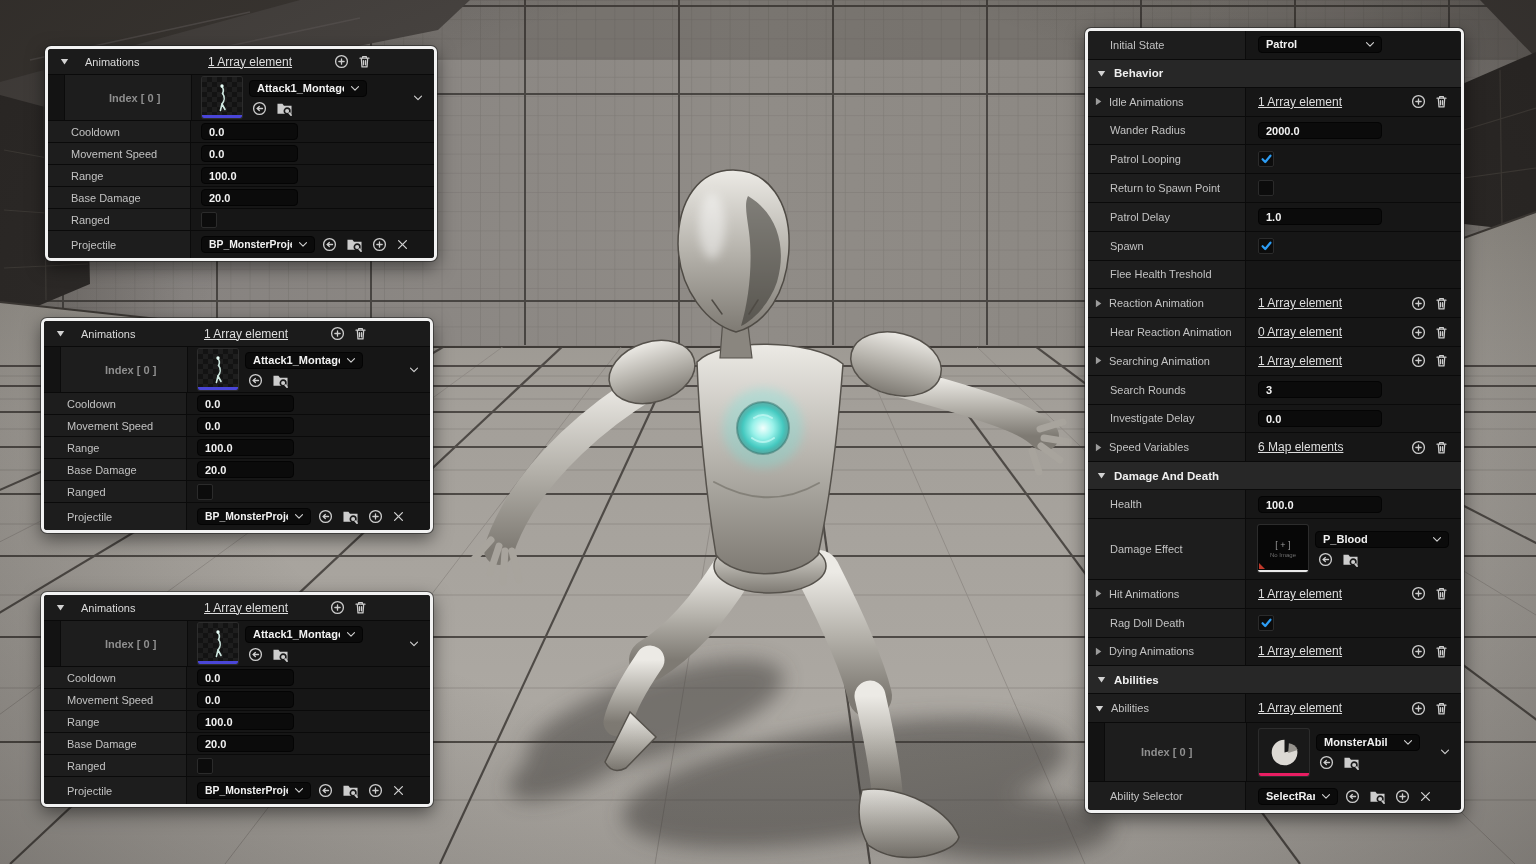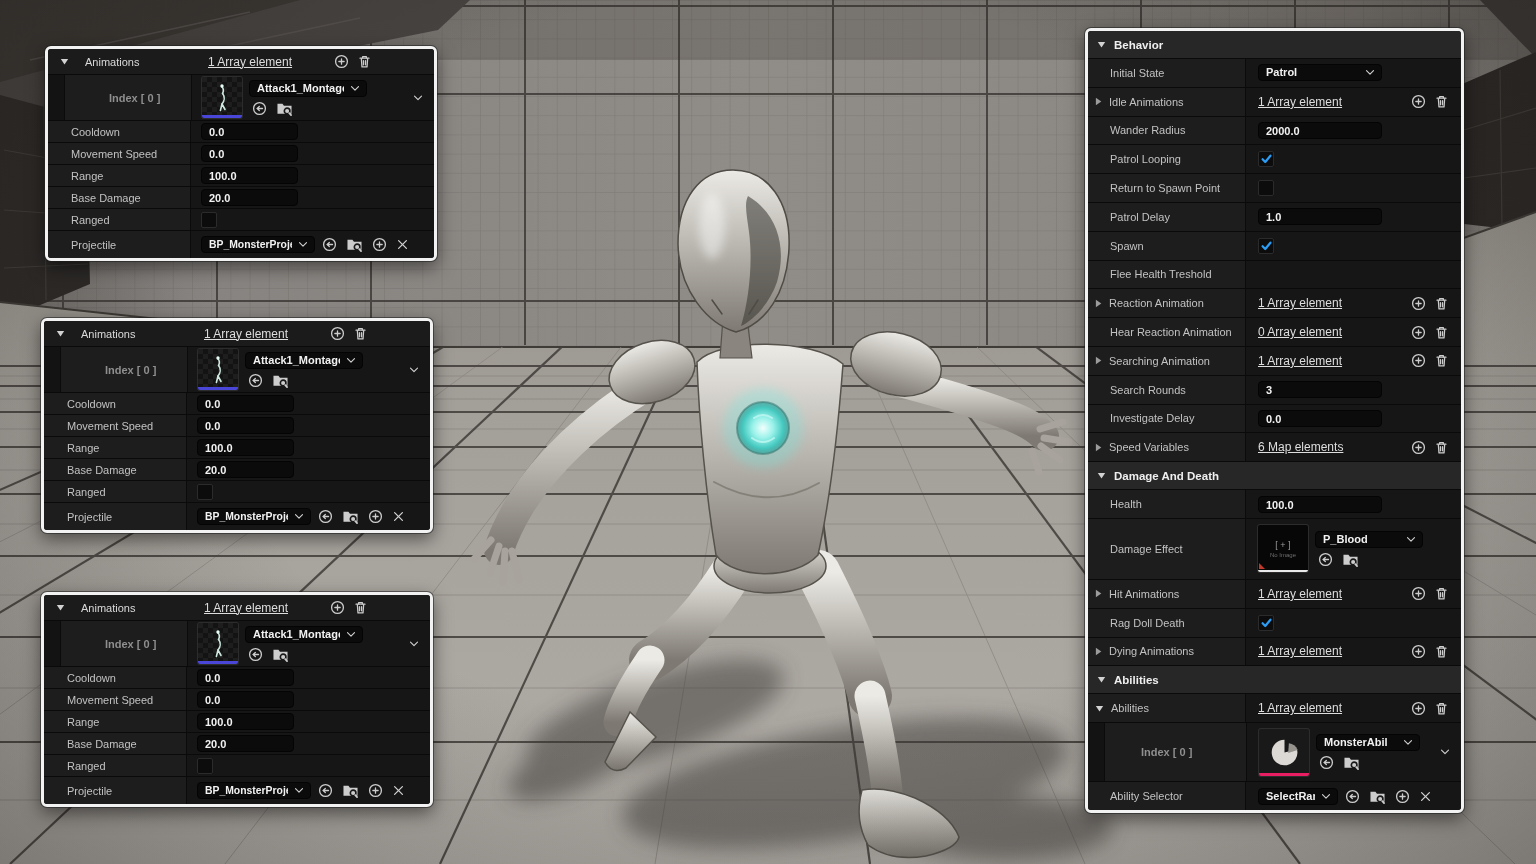--- a/index.html
+++ b/index.html
@@ -50,21 +50,21 @@
        font-size:11px;color:#ececec;box-sizing:border-box;}
   .panel.left .val{padding-left:10px;}
   .panel.right .val{padding-left:12px;}
 
   .input,.dd{background:#0b0b0b;border:1px solid #040404;border-radius:4px;height:17px;
        line-height:17px;padding:0 7px;color:#f2f2f2;font-size:11px;font-weight:700;
        box-sizing:border-box;white-space:nowrap;overflow:hidden;}
   .dd{display:flex;align-items:center;justify-content:space-between;gap:6px;padding-right:6px;}
   .ddt{overflow:hidden;text-overflow:clip;}
   .w97{width:97px}.w114{width:114px;font-size:10.4px}.w118{width:118px}
-  .w122{width:124px}.w104{width:104px}.w78{width:80px}.w132{width:108px}
+  .w122{width:124px}.w104{width:104px}.w78{width:80px}.w132{width:134px}
 
   .chk{width:14px;height:14px;background:#0c0c0c;border:1px solid #2b2b2b;border-radius:2px;
        display:flex;align-items:center;justify-content:center;}
 
   .ic{display:inline-flex;align-items:center;justify-content:center;color:#cdcdcd;line-height:0;}
   .ig{display:flex;align-items:center;gap:9px;}
   .panel.right .ig.pushed{margin-left:auto;padding-right:13px;}
   .panel.left .ig.pushed{margin-left:26px;}
   .col{display:flex;flex-direction:column;justify-content:center;gap:4px;}
   .irow{display:flex;align-items:center;gap:9px;padding-left:3px;}
@@ -731,42 +731,42 @@
             <span class="ic">
               <svg width="13" height="13" viewBox="0 0 14 14" stroke="#cdcdcd" fill="none" stroke-linecap="round" stroke-linejoin="round" stroke-width="1.4">
                 <path d="M2.8 2.8l8.4 8.4M11.2 2.8l-8.4 8.4"></path>
               </svg>
             </span>
           </div>
         </div>
       </div>
     </div>
   <div id="panelR" class="panel right">
+      <div class="row r-dropdown">
+        <div class="lbl">
+          <span>Initial State</span>
+        </div>
+        <div class="val">
+          <div class="dd w122">
+            <span class="ddt">Patrol</span>
+            <span class="ic">
+              <svg width="10" height="7" viewBox="0 0 12 8" stroke="#cdcdcd" fill="none" stroke-linecap="round" stroke-linejoin="round" stroke-width="1.4">
+                <path d="M1.8 1.8 6 6l4.2-4.2"></path>
+              </svg>
+            </span>
+          </div>
+        </div>
+      </div>
       <div class="row r-header cat">
         <span class="ic">
           <svg width="9" height="7" viewBox="0 0 10 8">
             <path d="M.8 1h8.4L5 7.4z" fill="#d2d2d2"></path>
           </svg>
         </span>
         <span class="catlbl">Behavior</span>
-      </div>
-      <div class="row r-dropdown">
-        <div class="lbl">
-          <span>Initial State</span>
-        </div>
-        <div class="val">
-          <div class="dd w122">
-            <span class="ddt">Patrol</span>
-            <span class="ic">
-              <svg width="10" height="7" viewBox="0 0 12 8" stroke="#cdcdcd" fill="none" stroke-linecap="round" stroke-linejoin="round" stroke-width="1.4">
-                <path d="M1.8 1.8 6 6l4.2-4.2"></path>
-              </svg>
-            </span>
-          </div>
-        </div>
       </div>
       <div class="row r-array">
         <div class="lbl hasexp">
           <span class="ic">
             <svg width="7" height="9" viewBox="0 0 8 10">
               <path d="M1 .8l6.2 4.2L1 9.2z" fill="#9c9c9c"></path>
             </svg>
           </span>
           <span>Idle Animations</span>
         </div>

